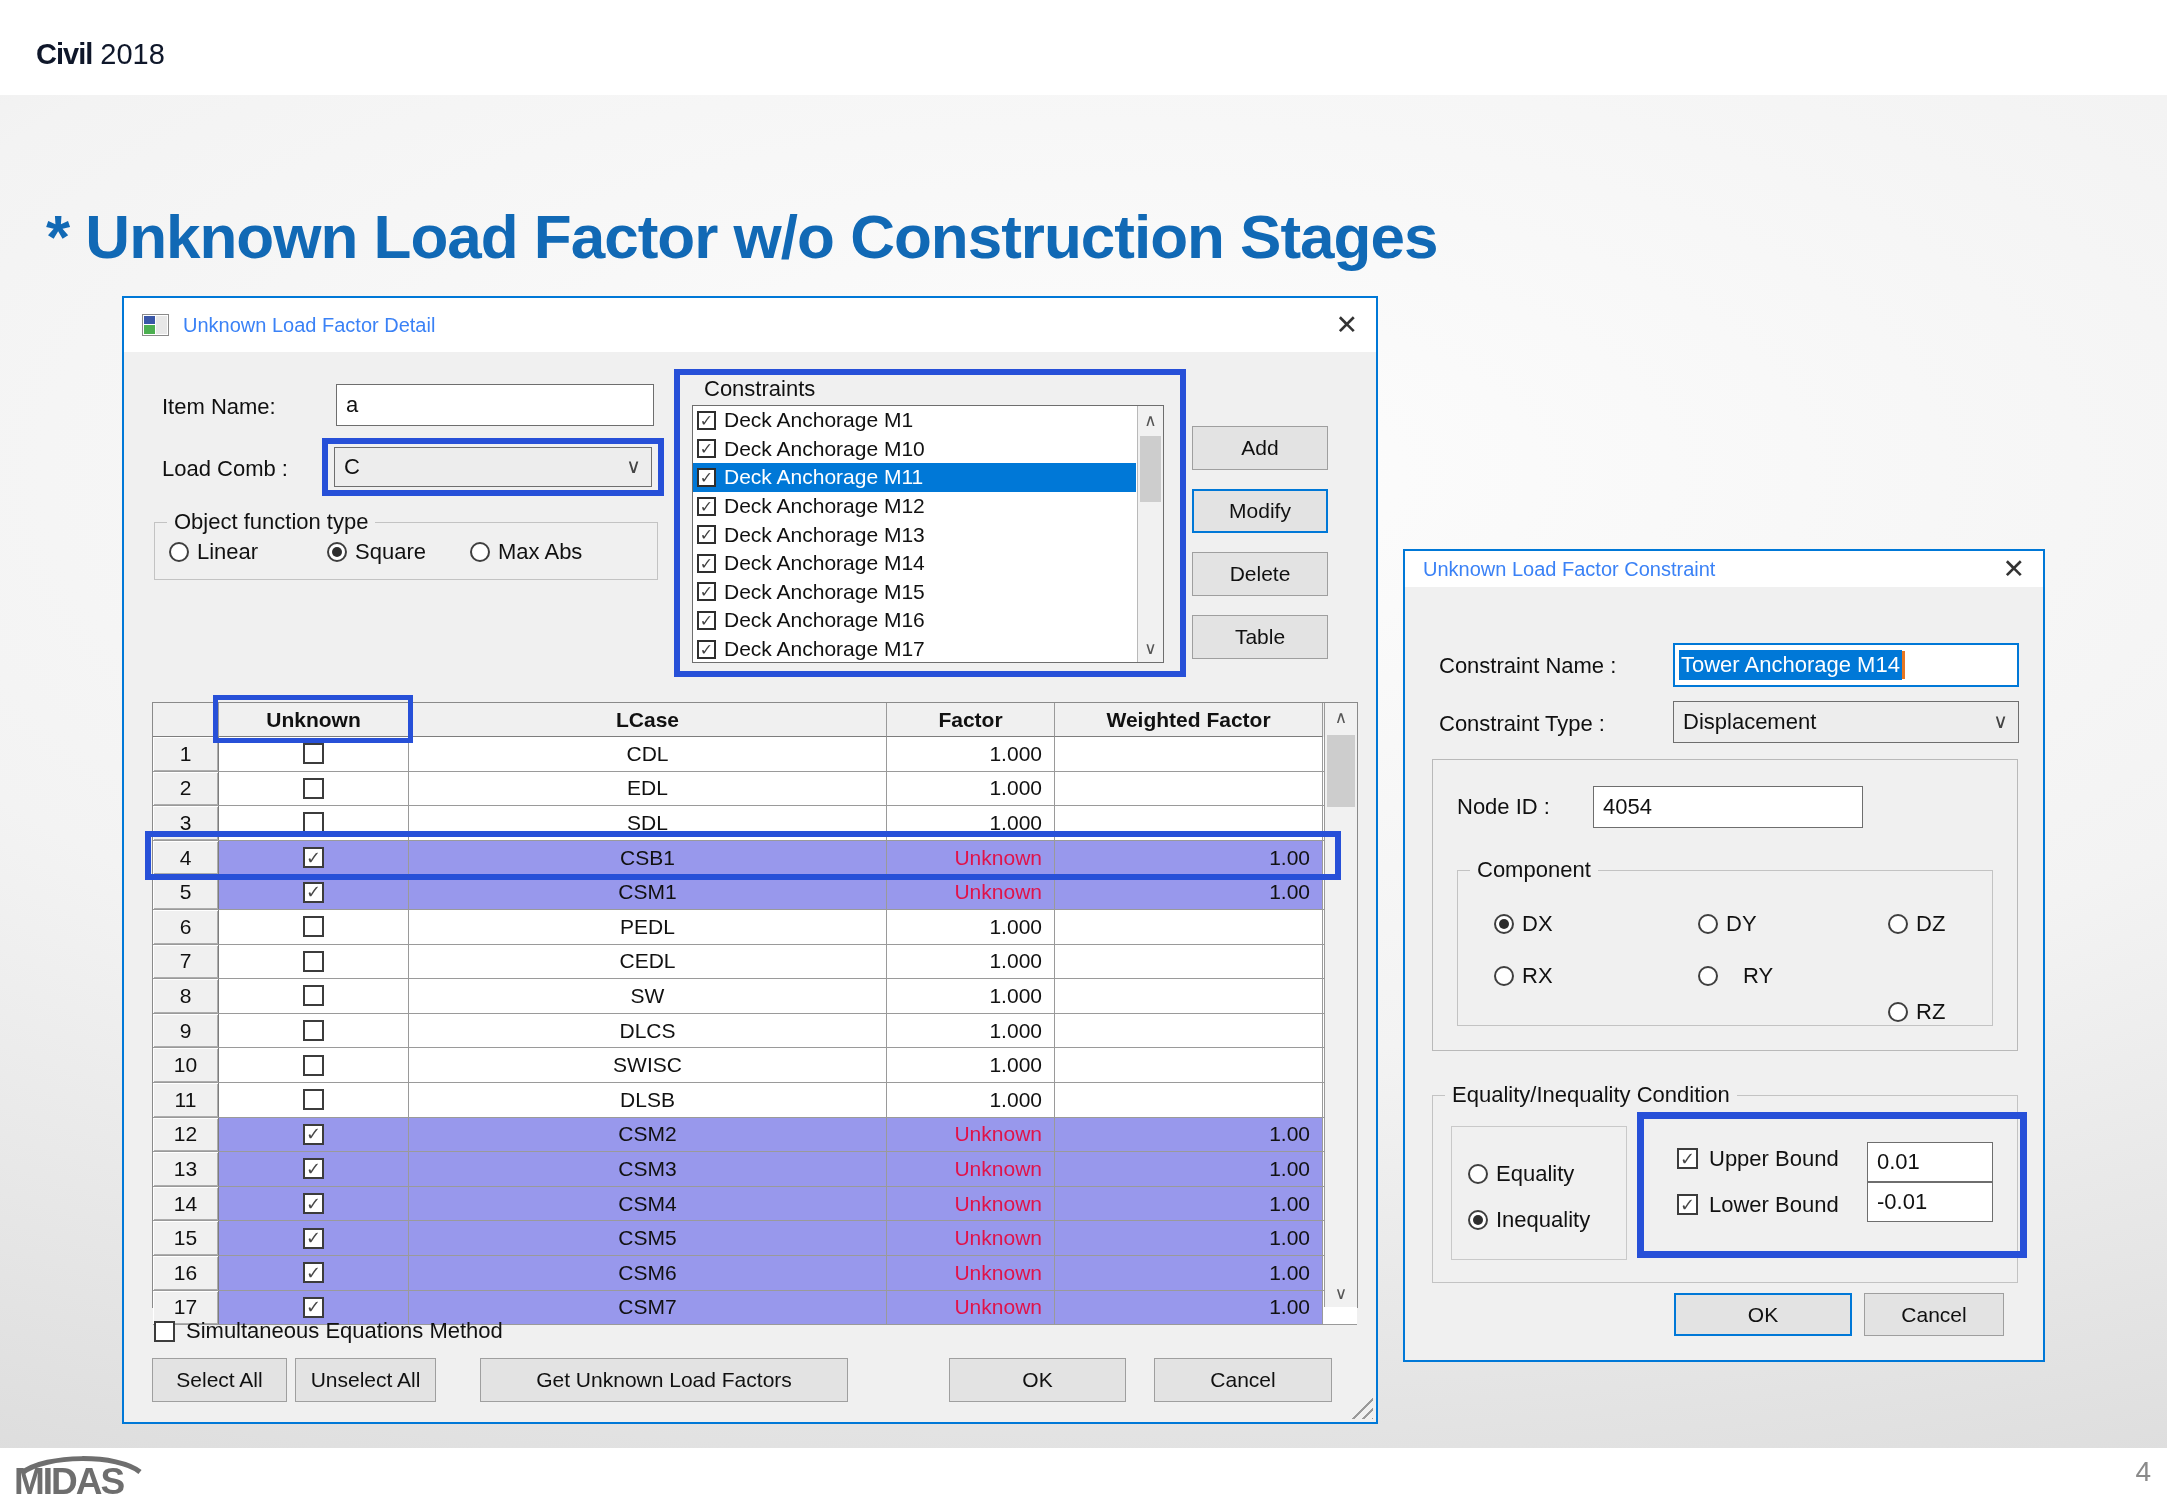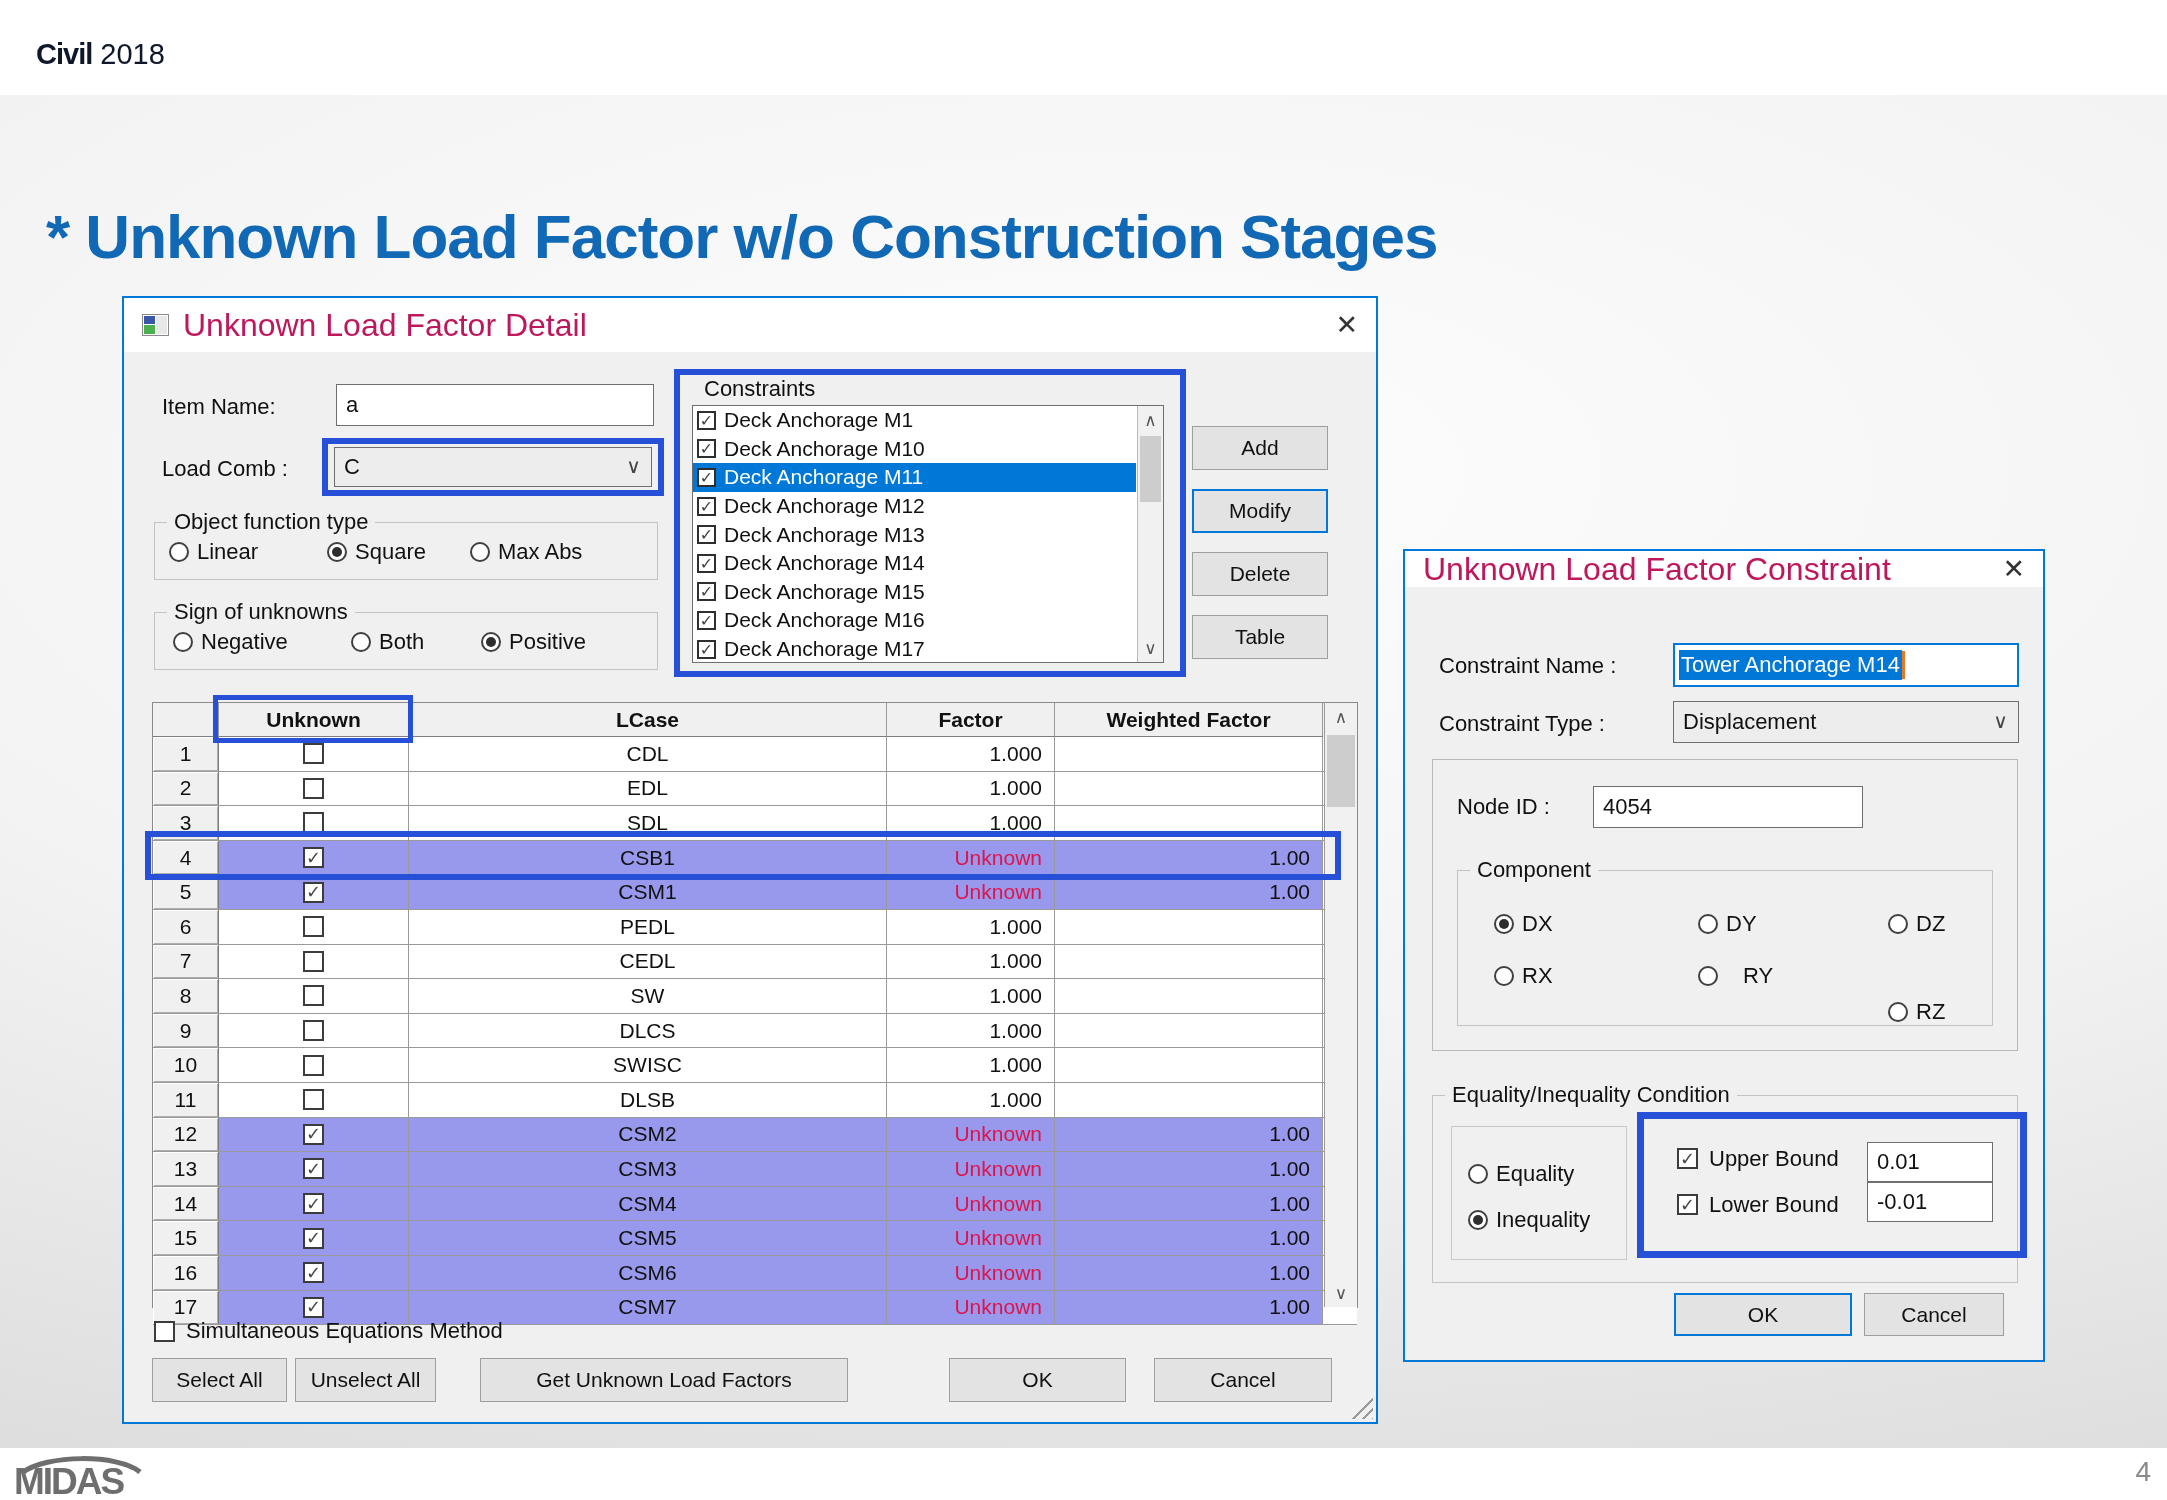--- a/index.html
+++ b/index.html
@@ -11,21 +11,21 @@
   .banner{position:absolute;left:0;top:95px;width:2167px;height:1353px;
           background:radial-gradient(ellipse 130% 90% at 52% 28%, #fdfdfd 0%, #f3f3f3 48%, #d8d8d8 100%);}
   .slide-title{position:absolute;left:46px;top:106px;font-size:62px;font-weight:bold;
                color:var(--title-blue,#1169b5);letter-spacing:-1px;white-space:nowrap;}
   .page-num{position:absolute;right:16px;top:1456px;font-size:28px;color:#8a8a8a;}
   .logo-wrap{position:absolute;left:12px;top:1452px;}
   
   .dlg{position:absolute;background:#f0f0f0;border:2px solid var(--sel,#0078d7);box-sizing:border-box;}
   .titlebar{position:absolute;left:0;top:0;width:100%;height:54px;background:#fff;
             display:flex;align-items:center;padding:0 18px;box-sizing:border-box;gap:14px;}
-  .titlebar .ttl{font-size:32px;color:#be185d;white-space:nowrap;}
+  .titlebar .ttl{font-size:20px;color:#3b82f6;white-space:nowrap;}
   .closex{margin-left:auto;font-size:27px;color:#333;font-weight:300;line-height:1;cursor:default;}
   #dlg-detail{left:122px;top:296px;width:1256px;height:1128px;}
   #dlg-constraint{left:1403px;top:549px;width:642px;height:813px;}
   #dlg-constraint .titlebar{height:36px;}
   .lab{position:absolute;font-size:22px;color:#101010;white-space:nowrap;}
   .tinput{position:absolute;background:#fff;border:1px solid #6e6e6e;box-sizing:border-box;
           font-size:22px;display:flex;align-items:center;padding-left:9px;}
   .tselect{position:absolute;background:#ededed;border:1px solid #6e6e6e;box-sizing:border-box;
            font-size:22px;display:flex;align-items:center;padding-left:9px;}
   .chev{position:absolute;right:10px;top:50%;transform:translateY(-54%);font-size:20px;color:#444;}
@@ -141,37 +141,20 @@
             <span class="radio"></span>
             <span class="radio-lbl">Square</span>
           </span>
           <span class="radio-item" style="left: 315px; top: 16px;">
             <span class="radio"></span>
             <span class="radio-lbl">Max Abs</span>
           </span>
         </div>
     </div>
 
-    <div class="gbox" style="left:30px;top:314px;width:504px;height:58px;">
-      <span class="glabel">Sign of unknowns</span>
-      <div id="sou-radios" style="position:absolute;left:0;top:0;width:100%;height:100%;">
-          <span class="radio-item" style="left: 18px; top: 16px;">
-            <span class="radio"></span>
-            <span class="radio-lbl">Negative</span>
-          </span>
-          <span class="radio-item" style="left: 196px; top: 16px;">
-            <span class="radio"></span>
-            <span class="radio-lbl">Both</span>
-          </span>
-          <span class="radio-item on" style="left: 326px; top: 16px;">
-            <span class="radio"></span>
-            <span class="radio-lbl">Positive</span>
-          </span>
-        </div>
-    </div>
 
     <div class="hl" style="left:550px;top:71px;width:512px;height:308px;"></div>
     <div class="lab" style="left:580px;top:78px;">Constraints</div>
     <div id="constraints-list">
       <div id="constraints-items">
           <div class="lst-row">
             <span class="lst-cbx">✓</span>
             <span>Deck Anchorage M1</span>
           </div>
           <div class="lst-row">

